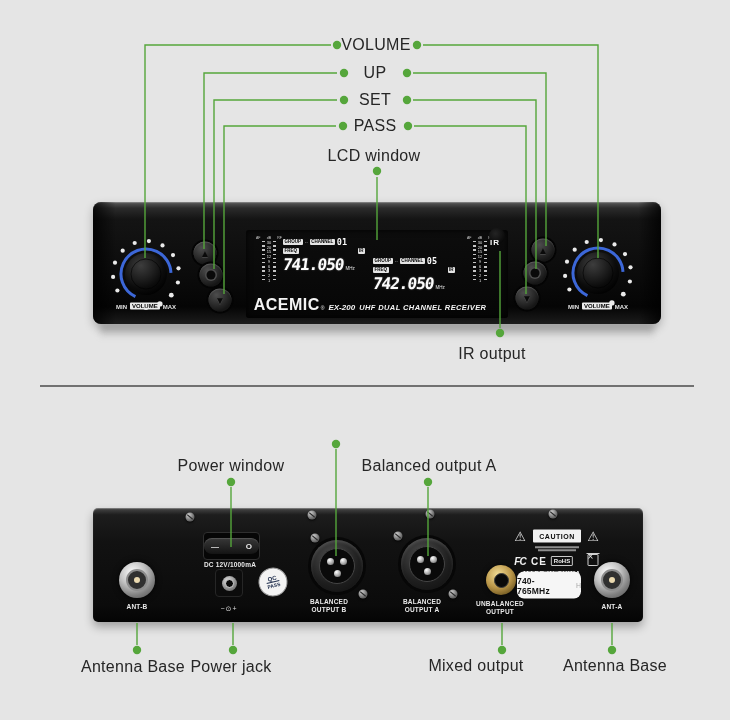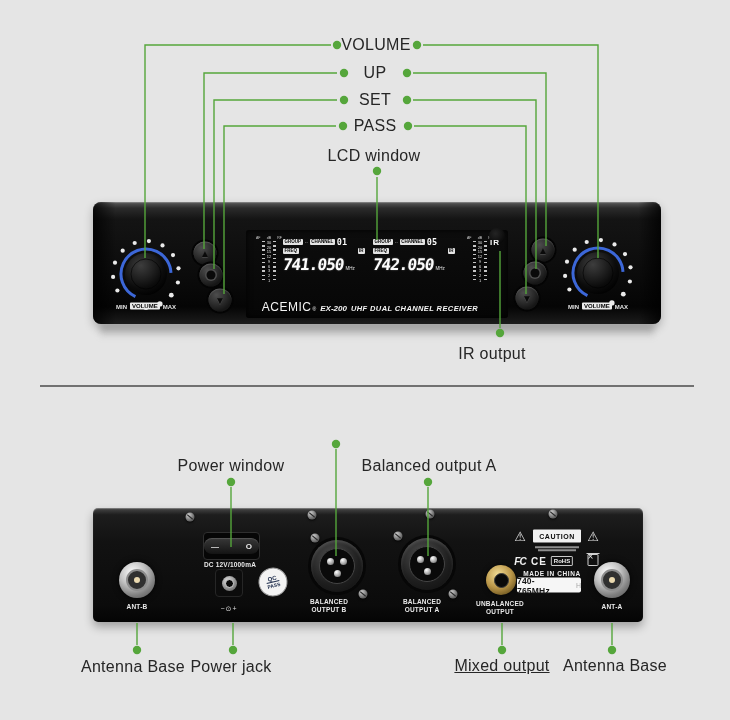--- a/index.html
+++ b/index.html
@@ -35,34 +35,34 @@
     background:radial-gradient(circle at 40% 35%,#242424,#000);}
   .ir-label{position:absolute;left:244px;top:8px;font-size:8px;font-weight:bold;letter-spacing:1px;color:#fafafa;}
   .meter{position:absolute;top:6px;width:26px;}
   .m-left{left:10px;} .m-right{left:221px;}
   .meter-head{display:flex;justify-content:space-between;font-size:3.5px;color:#cfcfcf;margin-bottom:1px;}
   .meter-body{display:flex;justify-content:center;gap:2px;}
   .tickbar{width:2.5px;height:42px;
     background:repeating-linear-gradient(180deg,#c4c4c4 0 1.4px,transparent 1.4px 4.2px);}
   .meter-nums{display:flex;flex-direction:column;font-size:4px;line-height:4.7px;color:#e0e0e0;text-align:center;}
   .ch{position:absolute;top:8px;width:86px;}
-  .ch-a{left:37px;} .ch-b{left:127px;}
+  .ch-a{left:37px;} .ch-b{left:127px;margin-top:19px;}
   .badge{background:#e4e4e4;color:#000;font-size:4.5px;font-weight:bold;line-height:6px;
          padding:0 1.5px;border-radius:1px;display:inline-block;}
   .row1{display:flex;align-items:center;gap:2px;}
   .dots{font-size:5px;color:#eee;line-height:5px;}
   .chno{font-family:"DejaVu Sans Mono",monospace;font-size:8.5px;font-weight:bold;line-height:8px;color:#fbfbfb;}
   .row2{display:flex;justify-content:space-between;width:82px;margin-top:2px;}
   .row3{margin-top:1px;display:flex;align-items:baseline;}
   .freqval{font-family:"DejaVu Sans Mono",monospace;font-weight:bold;font-size:16px;letter-spacing:-1px;
            transform:skewX(-8deg);color:#fcfcfc;text-shadow:0 0 2px rgba(255,255,255,.35);}
   .frequnit{font-size:4.5px;margin-left:2px;color:#e8e8e8;}
   .brand-line{position:absolute;left:0;right:14px;bottom:4px;display:flex;align-items:baseline;
               justify-content:center;gap:4px;color:#f4f4f4;}
-  .brand-name{font-size:12px;font-weight:normal;letter-spacing:.5px;}
+  .brand-name{font-size:16px;font-weight:bold;letter-spacing:.5px;}
   .brand-reg{font-size:5px;vertical-align:super;margin-left:-3px;}
   .brand-model{font-size:8px;font-weight:bold;font-style:italic;}
   .brand-tag{font-size:7.5px;font-weight:bold;font-style:italic;letter-spacing:.4px;}
 
   
   .rear-panel{position:absolute;left:93px;top:508px;width:550px;height:114px;border-radius:5px;z-index:10;
     background:linear-gradient(180deg,#484848 0%,#1d1d1d 6%,#121212 30%,#0b0b0b 85%,#040404 100%);
     box-shadow:inset 0 1px 1px rgba(255,255,255,.3), 0 5px 10px rgba(0,0,0,.3);}
   .screw{width:9px;height:9px;border-radius:50%;
     background:radial-gradient(circle at 35% 30%,#d0d0d0,#767676 55%,#3a3a3a);
@@ -102,21 +102,21 @@
     display:flex;align-items:center;justify-content:center;box-shadow:0 0 5px rgba(0,0,0,.7);}
   .jack-hole{width:13px;height:13px;border-radius:50%;background:#090909;border:1px solid #3c3c3c;}
   .warn{font-size:13px;color:#e2e2e2;line-height:13px;}
   .caution-box{width:48px;height:13px;background:#f2f2f2;color:#0a0a0a;font-size:7px;font-weight:bold;
     display:flex;align-items:center;justify-content:center;border-radius:1px;letter-spacing:.5px;}
   .cbar{height:1.5px;background:#8f8f8f;}
   .fcc{font-size:10px;font-weight:bold;font-style:italic;color:#f0f0f0;letter-spacing:-1px;}
   .cemark{font-size:10px;font-weight:bold;color:#f0f0f0;letter-spacing:1px;}
   .rohs{border:1px solid #c9c9c9;color:#f0f0f0;font-size:6px;font-weight:bold;padding:1px 2px;border-radius:1px;}
   .madein{font-size:6.5px;font-weight:bold;color:#ededed;letter-spacing:.6px;white-space:nowrap;}
-  .freqbox{width:64px;height:15px;background:#f6f6f6;border-radius:2px;display:flex;align-items:center;
+  .freqbox{width:64px;height:27px;background:#f6f6f6;border-radius:7px;display:flex;align-items:center;
     justify-content:center;gap:14px;}
   .freqbox .fr{font-size:8.5px;font-weight:bold;color:#141414;letter-spacing:.2px;}
   .freqbox .fh{font-size:7px;color:#a8a8a8;}
   .bin{width:9px;height:10px;border:1px solid #cfcfcf;border-radius:1px;position:relative;}
   .bin::before{content:"";position:absolute;left:-2px;right:-2px;top:-2px;height:1px;background:#cfcfcf;}
   .bin-x{position:absolute;left:-1px;top:-3px;font-size:10px;color:#e6e6e6;line-height:10px;}
 </style>
 </head>
 <body>
 
@@ -167,21 +167,21 @@
   <div class="lbl" style="left:376px;top:45px;">VOLUME</div>
   <div class="lbl" style="left:375px;top:73px;">UP</div>
   <div class="lbl" style="left:375px;top:100px;">SET</div>
   <div class="lbl" style="left:375px;top:126px;">PASS</div>
   <div class="lbl" style="left:374px;top:156px;">LCD window</div>
   <div class="lbl" style="left:492px;top:354px;">IR output</div>
   <div class="lbl" style="left:231px;top:466px;">Power window</div>
   <div class="lbl" style="left:429px;top:466px;">Balanced output A</div>
   <div class="lbl" style="left:133px;top:667px;">Antenna Base</div>
   <div class="lbl" style="left:231px;top:667px;">Power jack</div>
-  <div class="lbl" style="left:502px;top:666px;text-decoration:underline;">Mixed output</div>
+  <div class="lbl" style="left:476px;top:666px;">Mixed output</div>
   <div class="lbl" style="left:615px;top:666px;">Antenna Base</div>
 
   <div class="front-panel">
 
     <svg class="c" style="left:53px;top:72px;" width="78" height="78" viewBox="-39 -39 78 78">
       <defs>
           <radialGradient id="kg1" cx="38%" cy="30%" r="75%">
         <stop offset="0%" stop-color="#3d3d3d"></stop>
             <stop offset="70%" stop-color="#0c0c0c"></stop>
             <stop offset="100%" stop-color="#000"></stop>

